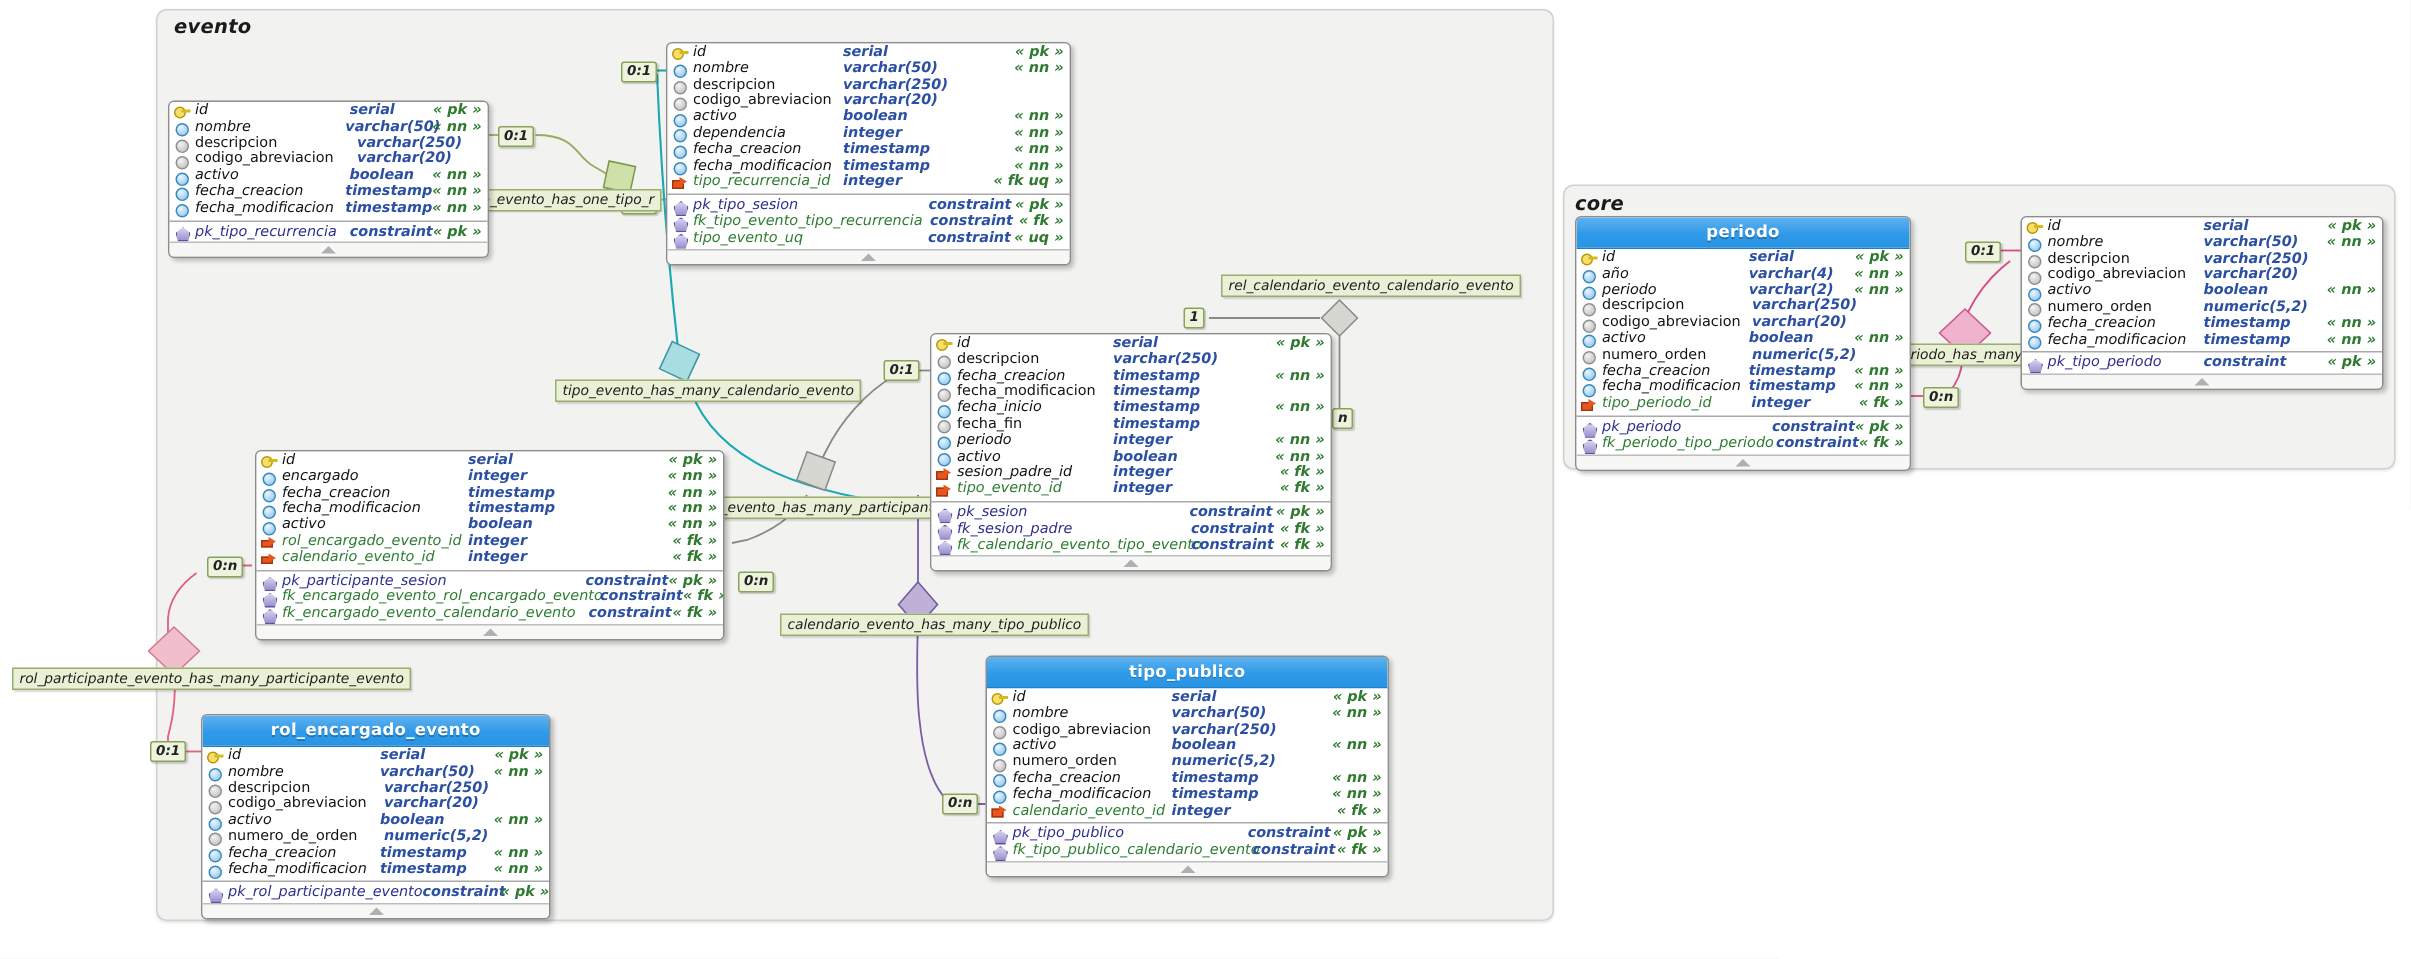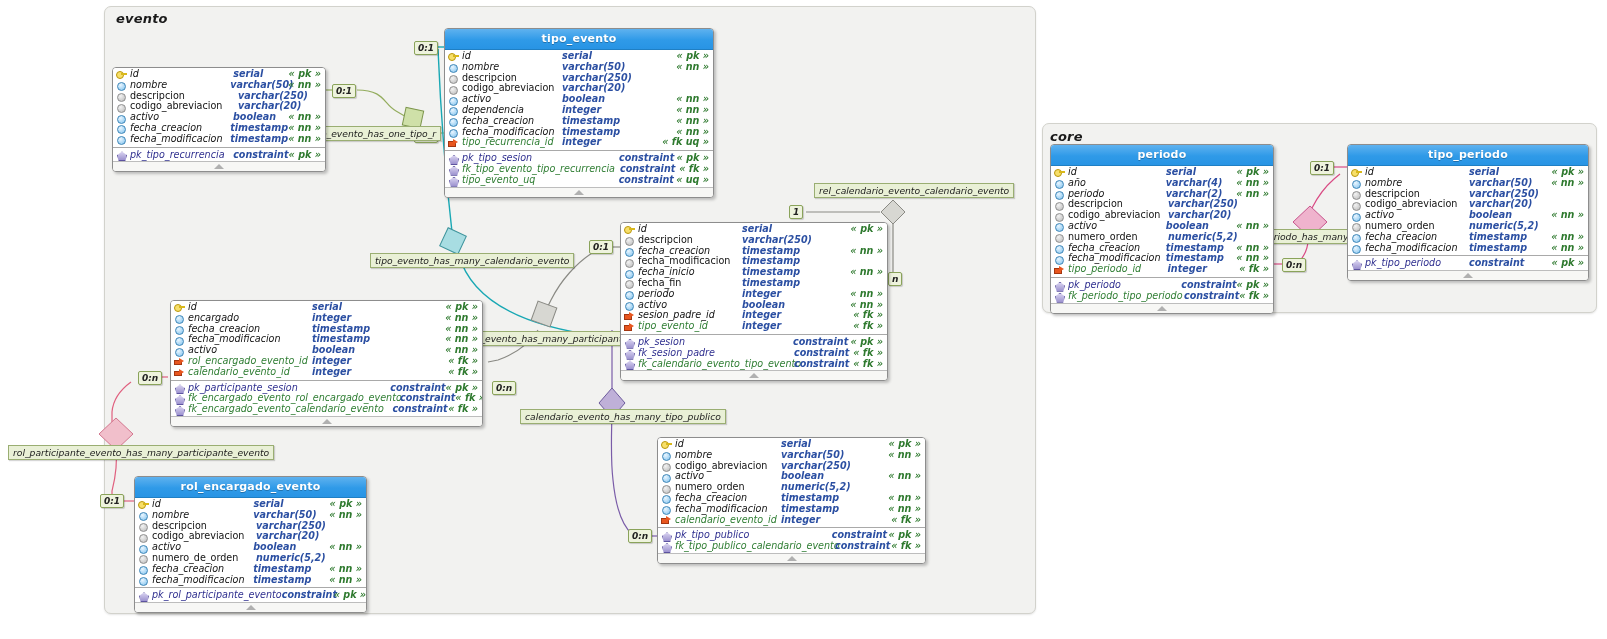--- a/index.html
+++ b/index.html
@@ -264,21 +264,20 @@
           <span class="ico cons"></span>
           <span class="col-name consname" style="width:108px">pk_tipo_recurrencia</span>
           <span class="col-type" style="width:58px">constraint</span>
           <span class="col-flag" style="flex:1">« pk »</span>
         </div>
     </div>
     <div class="entity-foot"></div>
   </div>
 
   <div class="entity" style="left:444px;top:28px;width:268px;">
-    <div class="entity-header">tipo_evento</div>
     <div class="entity-body">
       <div class="row">
           <span class="ico pk"></span>
           <span class="col-name" style="width:100px">id</span>
           <span class="col-type" style="width:86px">serial</span>
           <span class="col-flag" style="flex:1">« pk »</span>
         </div>
       <div class="row">
           <span class="ico nn"></span>
           <span class="col-name" style="width:100px">nombre</span>
@@ -566,20 +565,21 @@
           <span class="ico cons"></span>
           <span class="col-name consname" style="width:140px">pk_rol_participante_evento</span>
           <span class="col-type" style="width:52px">constraint</span>
           <span class="col-flag" style="flex:1">« pk »</span>
         </div>
     </div>
     <div class="entity-foot"></div>
   </div>
 
   <div class="entity" style="left:657px;top:437px;width:267px;">
+    <div class="entity-header">tipo_publico</div>
     <div class="entity-body">
       <div class="row">
           <span class="ico pk"></span>
           <span class="col-name" style="width:106px">id</span>
           <span class="col-type" style="width:84px">serial</span>
           <span class="col-flag" style="flex:1">« pk »</span>
         </div>
       <div class="row">
           <span class="ico nn"></span>
           <span class="col-name" style="width:106px">nombre</span>
@@ -717,21 +717,20 @@
           <span class="ico cons"></span>
           <span class="col-name consname green" style="width:118px">fk_periodo_tipo_periodo</span>
           <span class="col-type" style="width:56px">constraint</span>
           <span class="col-flag" style="flex:1">« fk »</span>
         </div>
     </div>
     <div class="entity-foot"></div>
   </div>
 
   <div class="entity" style="left:1347px;top:144px;width:240px;">
-    <div class="entity-header">tipo_periodo</div>
     <div class="entity-body">
       <div class="row">
           <span class="ico pk"></span>
           <span class="col-name" style="width:104px">id</span>
           <span class="col-type" style="width:76px">serial</span>
           <span class="col-flag" style="flex:1">« pk »</span>
         </div>
       <div class="row">
           <span class="ico nn"></span>
           <span class="col-name" style="width:104px">nombre</span>

